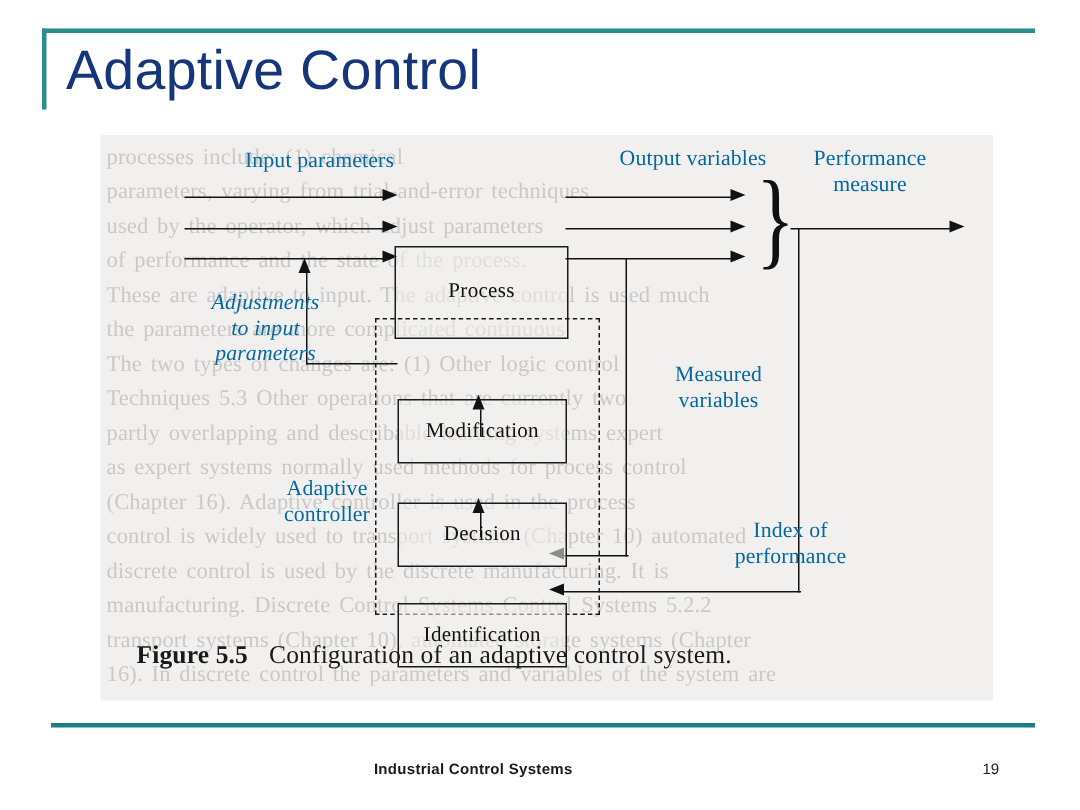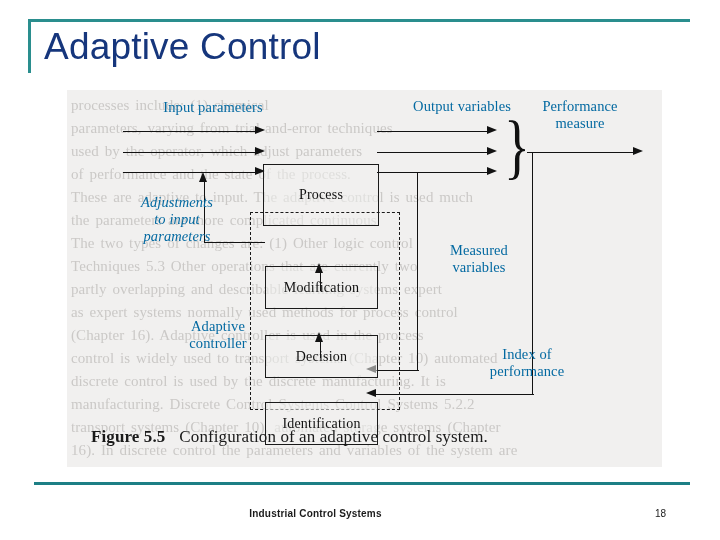--- a/index.html
+++ b/index.html
@@ -305,13 +305,13 @@
 
     <div class="caption">
       <span class="fig-no">Figure 5.5</span><span>Configuration of an adaptive control system.</span>
     </div>
 
   </div>
 </div>
 
 <div class="footer-text">Industrial Control Systems</div>
 
-<div class="page-num">18</div>
+<div class="page-num">19</div>
 
 </body></html>

